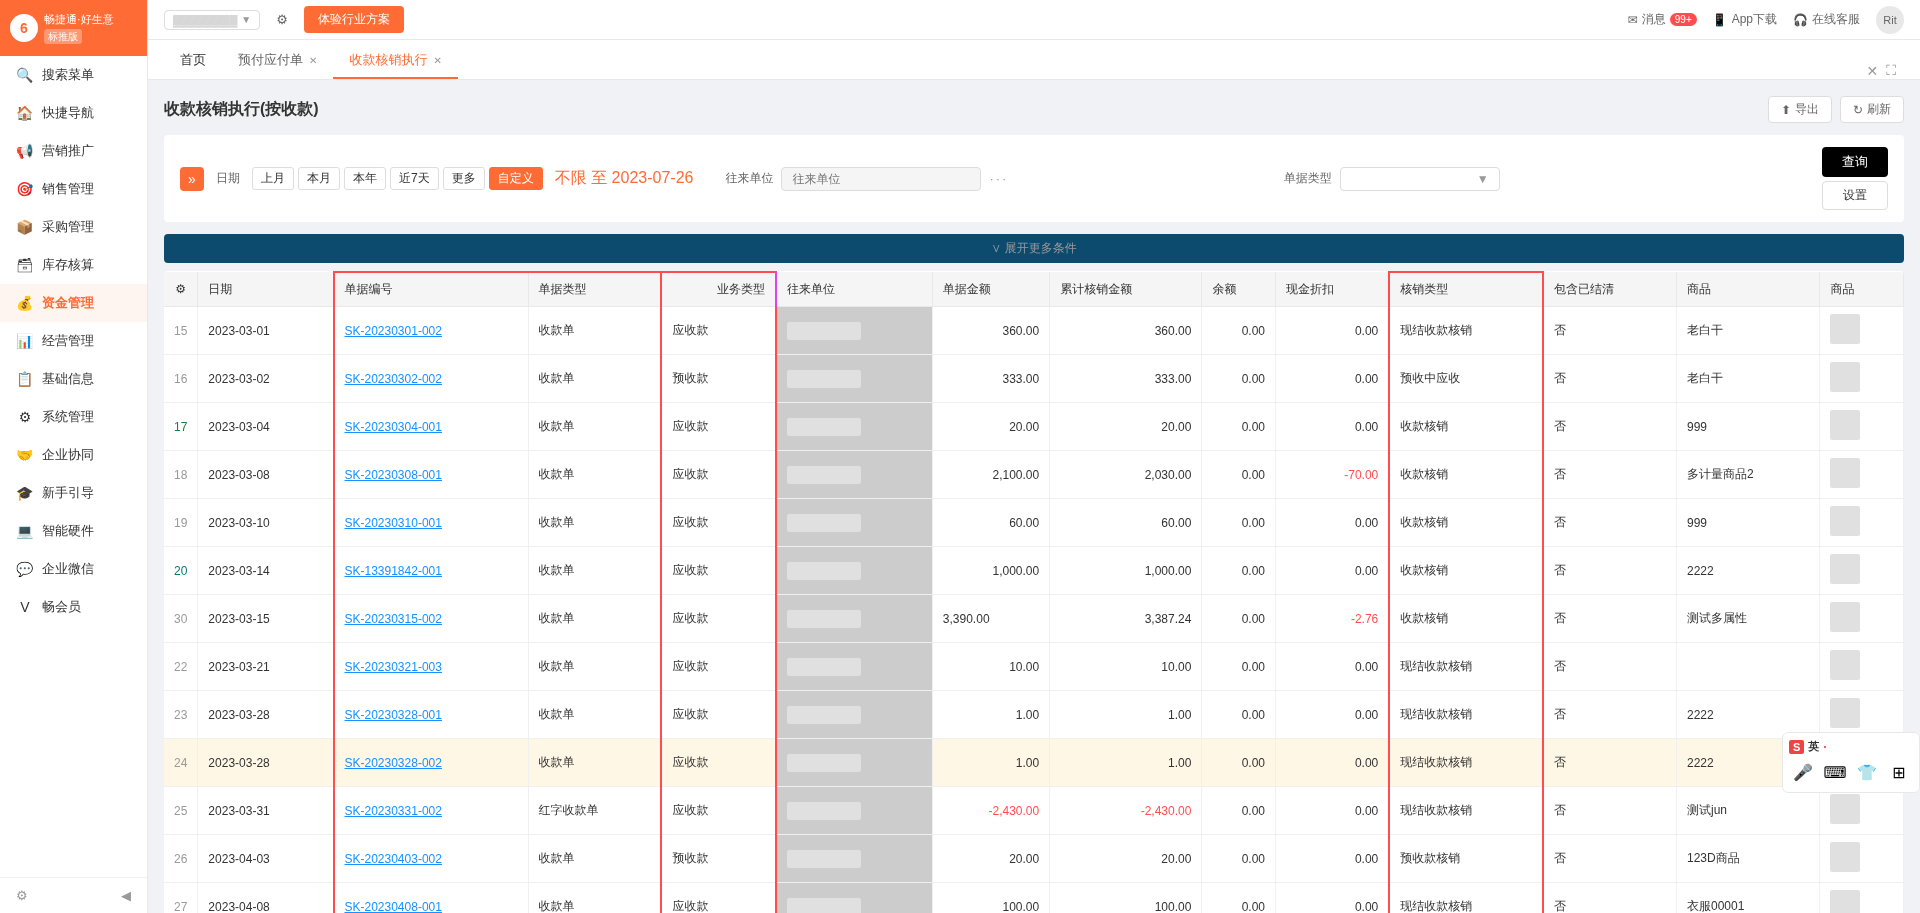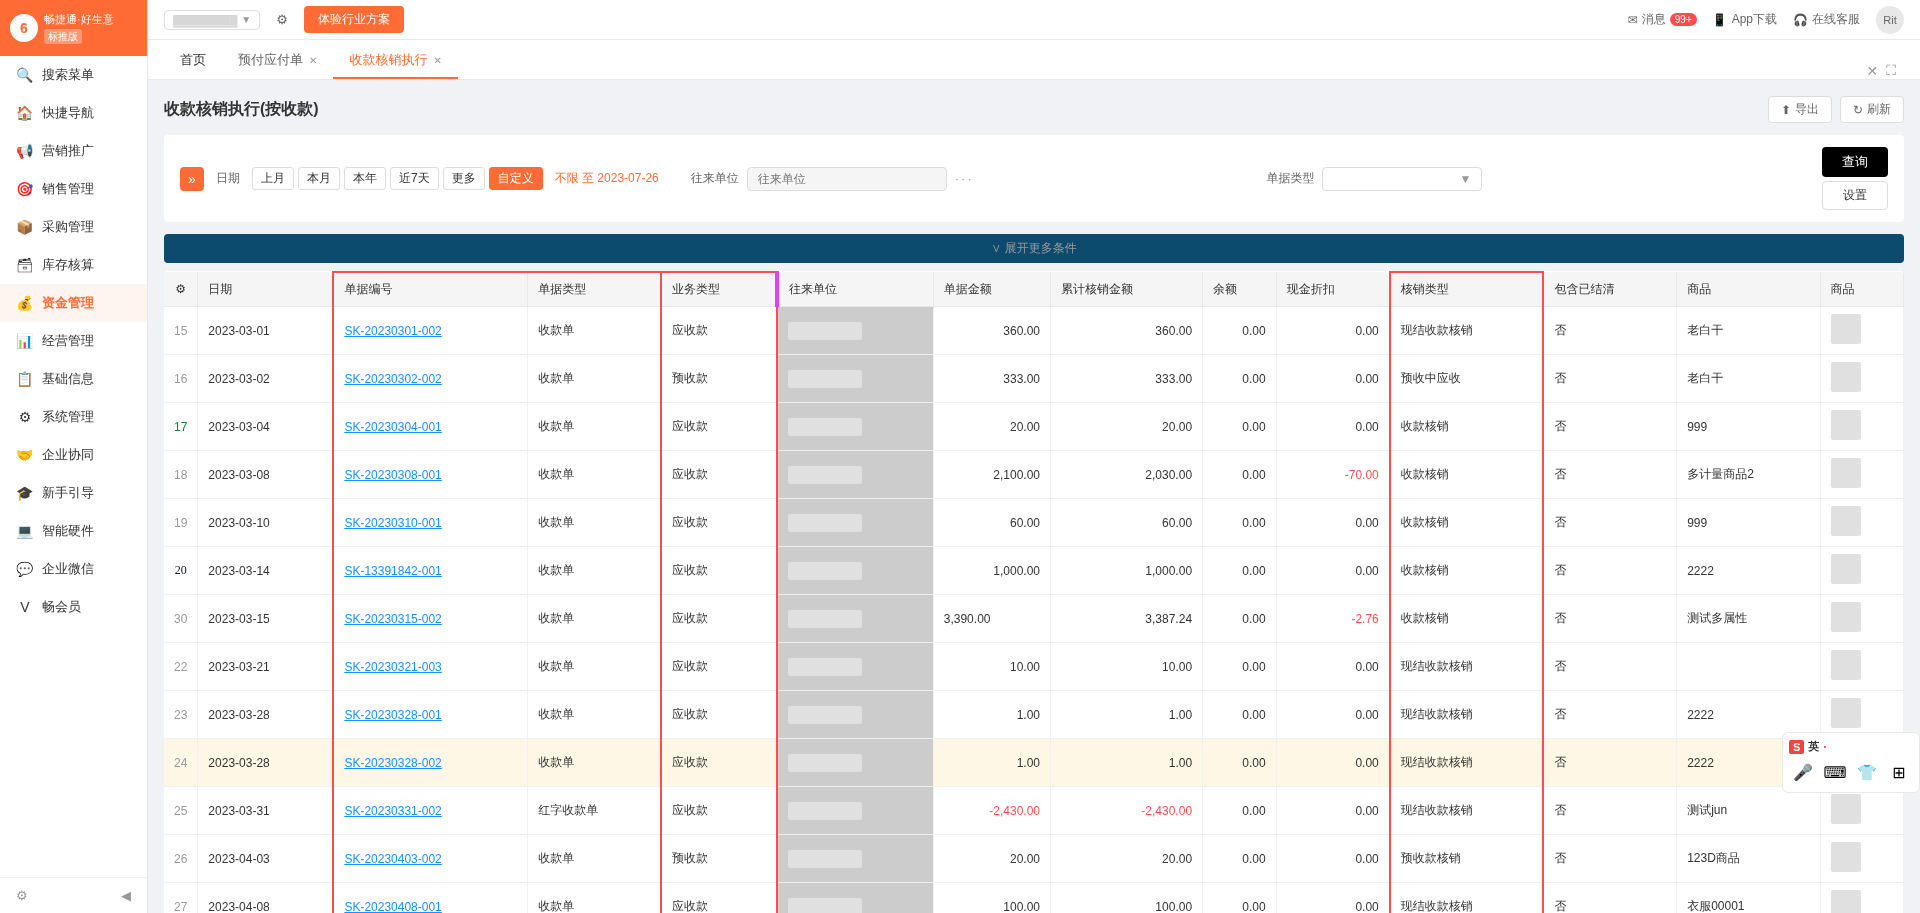--- a/index.html
+++ b/index.html
@@ -42,21 +42,21 @@
     .page-actions { display: flex; gap: 8px; }
     .action-btn { display: flex; align-items: center; gap: 4px; padding: 4px 12px; border: 1px solid #ddd; border-radius: 4px; background: white; cursor: pointer; color: #666; font-size: 12px; }
 
     
     .filter-bar { background: white; border-radius: 4px; padding: 12px 16px; margin-bottom: 12px; display: flex; align-items: center; gap: 12px; }
     .filter-expand { width: 24px; height: 24px; background: #ff6b35; color: white; border-radius: 4px; display: flex; align-items: center; justify-content: center; cursor: pointer; font-size: 14px; }
     .filter-label { color: #666; font-size: 12px; }
     .filter-date-group { display: flex; align-items: center; gap: 4px; }
     .filter-date-btn { padding: 2px 8px; border-radius: 3px; border: 1px solid #ddd; cursor: pointer; font-size: 12px; color: #333; background: white; }
     .filter-date-btn.custom { background: #ff6b35; color: white; border-color: #ff6b35; }
-    .filter-date-range { color: #ff6b35; font-size: 12px; }
+    .filter-date-range { color: #ff6b35; font-size: 16px; }
     .filter-unit { flex: 1; display: flex; align-items: center; gap: 8px; }
     .filter-input { border: 1px solid #ddd; border-radius: 4px; padding: 4px 10px; width: 200px; font-size: 12px; color: #999; }
     .filter-dots { color: #999; letter-spacing: 2px; }
     .filter-type { flex: 1; display: flex; align-items: center; gap: 8px; }
     .query-btn { background: #000000; color: white; border: none; border-radius: 4px; padding: 6px 20px; font-size: 13px; cursor: pointer; }
     .setting-btn { background: white; border: 1px solid #ddd; border-radius: 4px; padding: 5px 16px; font-size: 12px; cursor: pointer; color: #333; }
 
     
     .expand-conditions { background: #0c4a6e; border-radius: 4px; padding: 6px 16px; margin-bottom: 8px; display: flex; align-items: center; justify-content: center; color: #999; font-size: 12px; cursor: pointer; gap: 4px; }
 
@@ -76,21 +76,21 @@
     .sougou-icon { width: 28px; height: 28px; display: flex; align-items: center; justify-content: center; font-size: 16px; cursor: pointer; }
 
     
     td.bill-no { border-left: 2px solid #ff4d4f; }
     td.bill-no-last { border-right: 2px solid #ff4d4f; }
     td.biz-type { border-left: 2px solid #ff4d4f; border-right: 2px solid #ff4d4f; }
     td.verify-type { border-left: 2px solid #ff4d4f; border-right: 2px solid #ff4d4f; }
 
     th.bill-no { border-left: 2px solid #ff4d4f; border-top: 2px solid #ff4d4f; }
     th.bill-no-last { border-right: 2px solid #ff4d4f; border-top: 2px solid #ff4d4f; }
-    th.biz-type { border-left: 2px solid #ff4d4f; border-right: 4px solid #d946ef; border-top: 2px solid #ff4d4f; }
+    th.biz-type { border-left: 2px solid #ff4d4f; border-right: 2px solid #d946ef; border-top: 2px solid #ff4d4f; text-align: right; }
     th.verify-type { border-left: 2px solid #ff4d4f; border-right: 2px solid #ff4d4f; border-top: 2px solid #ff4d4f; }
   </style>
 </head>
 <body>
 
 <div class="sidebar">
   <div class="sidebar-logo">
     <div class="sidebar-logo-icon">
         <span>6</span>
       </div>
@@ -381,21 +381,21 @@
     <td style="text-align:right;">0.00</td>
     <td class="" style="text-align:right;">0.00</td>
     <td class="verify-type">收款核销</td>
     <td>否</td>
     <td>999</td>
     <td>
       <div style="width:30px;height:30px;background:#e0e0e0;border-radius:2px;display:inline-block;"></div>
     </td>
   </tr>
             <tr>
-    <td style="text-align:center;color:#0f172a;font-family:Liberation Serif, serif;">20</td>
+    <td style="text-align:center;color:#0f766e;">20</td>
     <td>2023-03-14</td>
     <td class="bill-no"><a class="link">SK-13391842-001</a></td>
     <td class="bill-no-last">收款单</td>
     <td class="biz-type">应收款</td>
     <td style="color:#ccc;background:linear-gradient(90deg,#ccc 0%,#ccc 100%);min-width:80px;">
       <span style="background:#e0e0e0;color:#e0e0e0;border-radius:2px;padding:2px 20px;">████</span>
     </td>
     <td class="" style="text-align:right;">1,000.00</td>
     <td class="" style="text-align:right;">1,000.00</td>
     <td style="text-align:right;">0.00</td>

